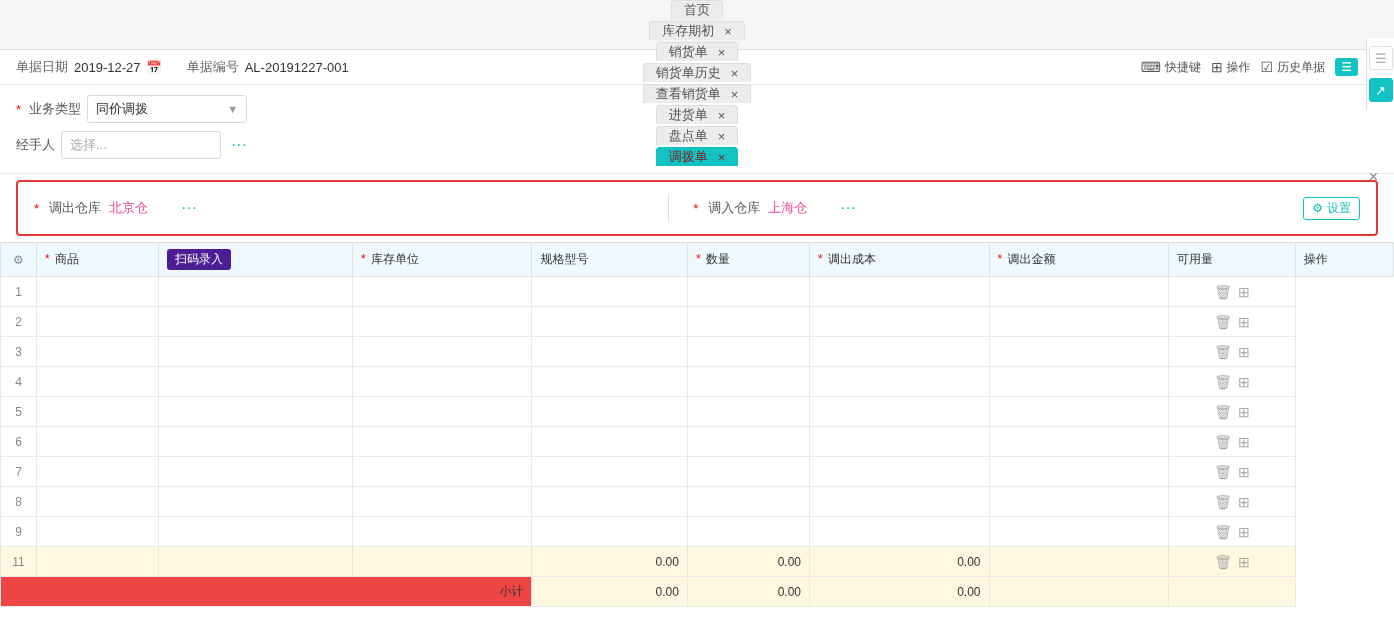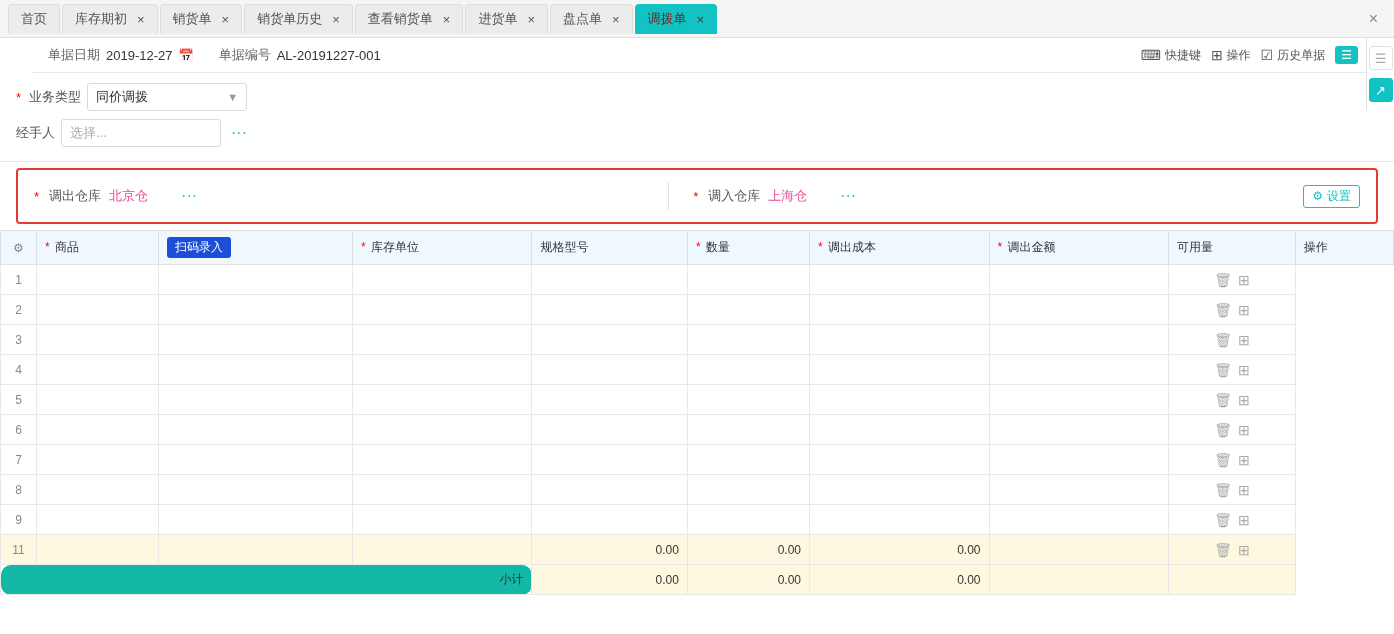--- a/index.html
+++ b/index.html
@@ -1,21 +1,21 @@
 <!DOCTYPE html>
 <html><head>
   <meta charset="utf-8">
   <style>
     * { box-sizing: border-box; margin: 0; padding: 0; }
     body { font-family: "Microsoft YaHei", "PingFang SC", Arial, sans-serif; font-size: 13px; color: #333; background: #fff; overflow: hidden; }
 
     
     .tab-bar {
       display: flex; align-items: center; background: #f5f5f5; border-bottom: 1px solid #e0e0e0;
-      height: 38px; padding: 0 8px; gap: 2px;
+      height: 50px; padding: 0 8px; gap: 2px; flex-direction: column;
     }
     .tab {
       display: flex; align-items: center; padding: 0 12px; height: 30px; border-radius: 4px 4px 0 0;
       cursor: pointer; font-size: 13px; color: #555; background: #ececec; border: 1px solid #ddd; border-bottom: none;
       white-space: nowrap; gap: 6px;
     }
     .tab.active {
       background: #13c2c2; color: #7f1d1d; border-color: #13c2c2;
     }
     .tab-close-btn { margin-left: 4px; cursor: pointer; }
@@ -52,21 +52,20 @@
     .toolbar-btn {
       display: flex; align-items: center; gap: 4px; color: #555; cursor: pointer; font-size: 12px;
     }
     .toolbar-icon { font-size: 14px; }
     .toolbar-active { background: #13c2c2; color: #fff; padding: 2px 6px; border-radius: 3px; }
 
     
     .header-row1 {
       display: flex; align-items: flex-end; padding: 8px 16px; border-bottom: 1px solid #e8e8e8;
       gap: 24px;
-      margin-left: 32px;
     }
     .doc-field { display: flex; align-items: center; gap: 6px; }
     .doc-label { color: #666; }
     .doc-value { color: #333; }
     .calendar-icon { color: #13c2c2; cursor: pointer; }
 
     
     .red-border-box {
       border: 2px solid #e53935; border-radius: 4px; padding: 12px 16px;
       margin: 6px 16px; display: flex; align-items: center; gap: 0;
@@ -100,21 +99,21 @@
     }
     td {
       border: 1px solid #e8e8e8; padding: 4px 8px; height: 30px; color: #333;
     }
     .row-num { color: #888; text-align: center; width: 36px; }
     .subtotal-row td { background: #fff8e1; font-weight: normal; }
     .required-col { color: red; margin-right: 2px; }
 
     
     .scan-btn {
-      background: #1d4ed8; color: #fff; border: none; border-radius: 3px;
+      background: #4c1d95; color: #fff; border: none; border-radius: 3px;
       padding: 2px 8px; cursor: pointer; font-size: 12px; white-space: nowrap;
     }
 
     
     .action-icons { display: flex; align-items: center; gap: 6px; justify-content: center; }
     .icon-btn { color: #aaa; cursor: pointer; font-size: 14px; }
 
     
     .gear-cell { text-align: center; color: #888; cursor: pointer; }
 
@@ -431,21 +430,21 @@
         <td style="text-align:right">0.00</td>
         <td></td>
         <td>
           <div class="action-icons">
             <span class="icon-btn">🗑</span>
             <span class="icon-btn">⊞</span>
           </div>
         </td>
       </tr>
         <tr class="subtotal-row">
-    <td colspan="4" style="text-align:right; background:#14b8a6; padding-right:8px;border-radius:10px;">小计</td>
+    <td colspan="4" style="text-align:right; background:#ef4444; padding-right:8px;">小计</td>
     <td style="text-align:right; background:#fff8e1;">0.00</td>
     <td style="text-align:right; background:#fff8e1;">0.00</td>
     <td style="text-align:right; background:#fff8e1;">0.00</td>
     <td style="background:#fff8e1;"></td>
     <td style="background:#fff8e1;"></td>
   </tr>
       </tbody>
   </table>
 </div>
 

